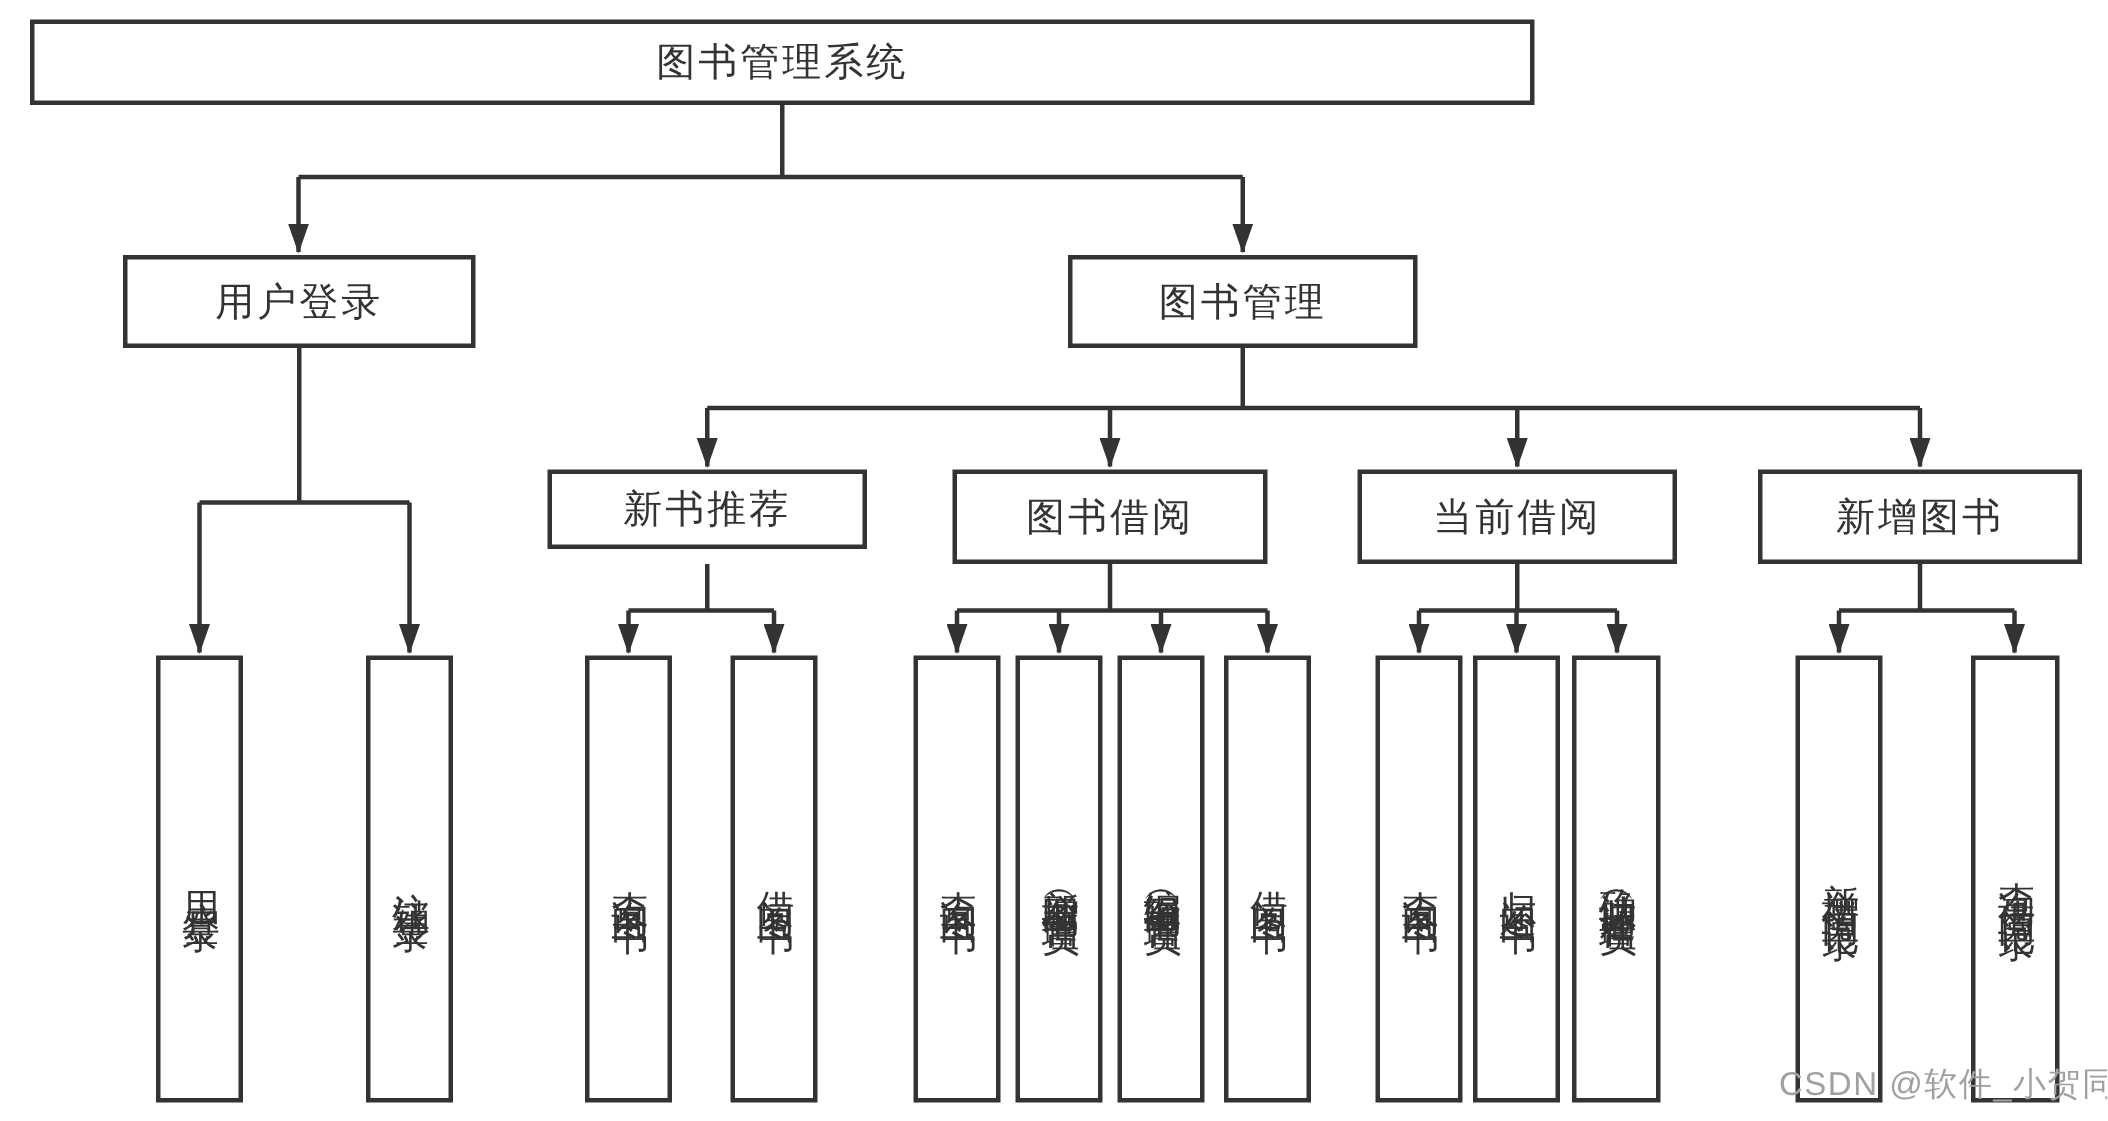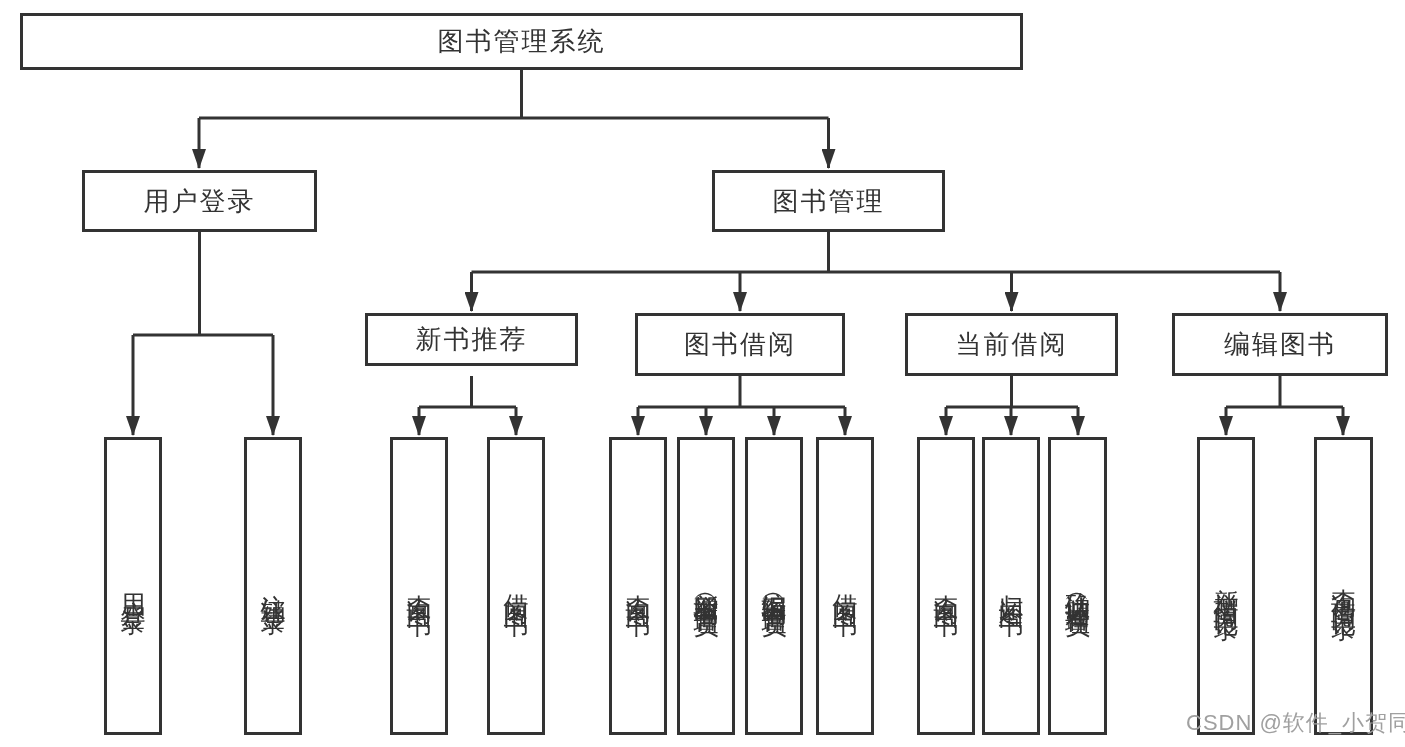--- a/index.html
+++ b/index.html
@@ -122,21 +122,21 @@
   <div class="box" style="left:365px;top:313px;width:213px;height:53px">
     <span class="hlabel">新书推荐</span>
   </div>
   <div class="box" style="left:635px;top:313px;width:210px;height:63px">
     <span class="hlabel">图书借阅</span>
   </div>
   <div class="box" style="left:905px;top:313px;width:213px;height:63px">
     <span class="hlabel">当前借阅</span>
   </div>
   <div class="box" style="left:1172px;top:313px;width:216px;height:63px">
-    <span class="hlabel">编辑图书</span>
+    <span class="hlabel">新增图书</span>
   </div>
 
   <div class="box leaf" style="left:104px;top:437px;width:58px;height:298px">
     <span class="vlabel">用户登录</span>
   </div>
   <div class="box leaf" style="left:244px;top:437px;width:58px;height:298px">
     <span class="vlabel">注销登录</span>
   </div>
 
   <div class="box leaf" style="left:390px;top:437px;width:58px;height:298px">

